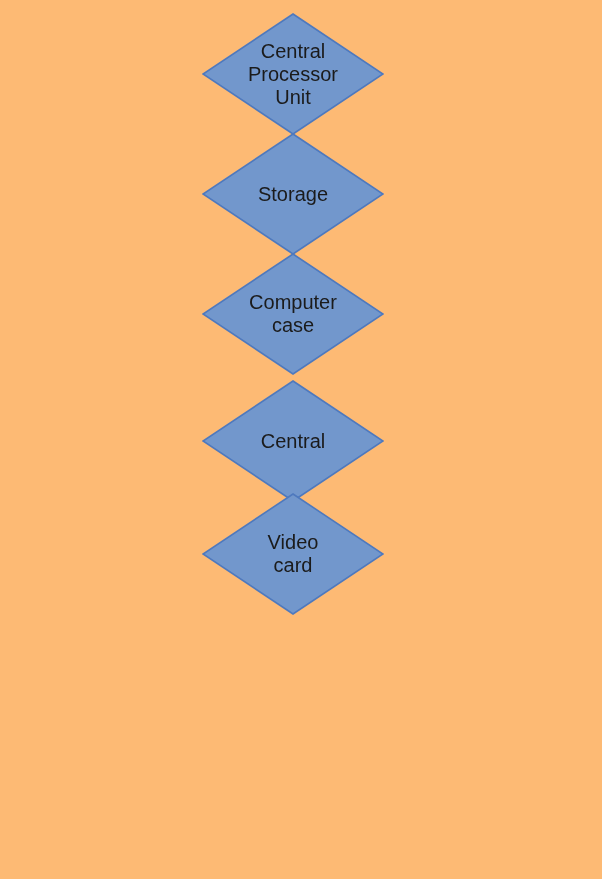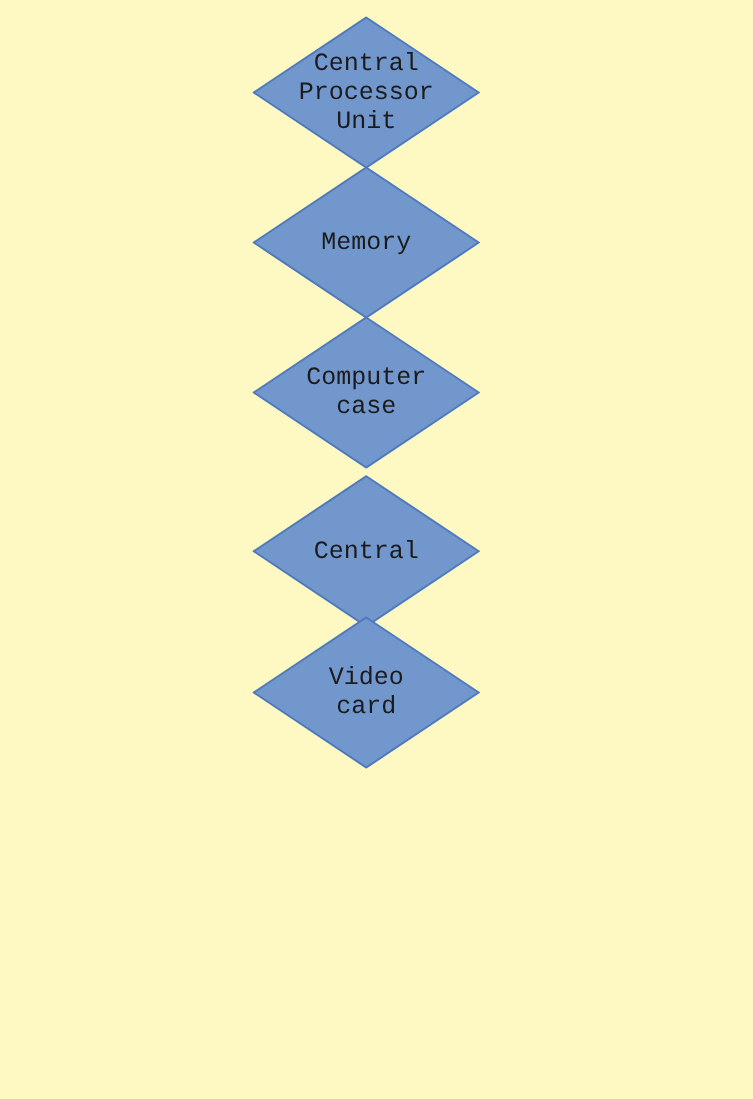--- a/index.html
+++ b/index.html
@@ -4,23 +4,23 @@
 <style>
   html, body {
     margin: 0;
     padding: 0;
     background: #ffffff;
   }
   .canvas {
     position: relative;
     width: 602px;
     height: 879px;
-    background: #fef9c3;
+    background: #fdba74;
     overflow: hidden;
-    font-family: Liberation Mono, monospace;
+    font-family: Liberation Sans, sans-serif;
   }
   .node {
     position: absolute;
     left: 202px;
     width: 182px;
     height: 122px;
   }
   .node svg.shape {
     position: absolute;
     left: 0;
@@ -69,21 +69,21 @@
     <div class="label">Central
 Processor
 Unit</div>
   </div>
 
 
   <div class="node" style="--fill: #7297CC; --stroke: #4E79BE; --text: #1B1B1B;">
     <svg class="shape" viewBox="0 0 182 122" aria-hidden="true">
       <polygon class="poly" points="91,1 181,61 91,121 1,61"></polygon>
     </svg>
-    <div class="label">Memory</div>
+    <div class="label">Storage</div>
   </div>
 
   <div class="node" style="--fill: #7297CC; --stroke: #4E79BE; --text: #1B1B1B;">
     <svg class="shape" viewBox="0 0 182 122" aria-hidden="true">
       <polygon class="poly" points="91,1 181,61 91,121 1,61"></polygon>
     </svg>
     <div class="label">Computer
 case</div>
   </div>
 

